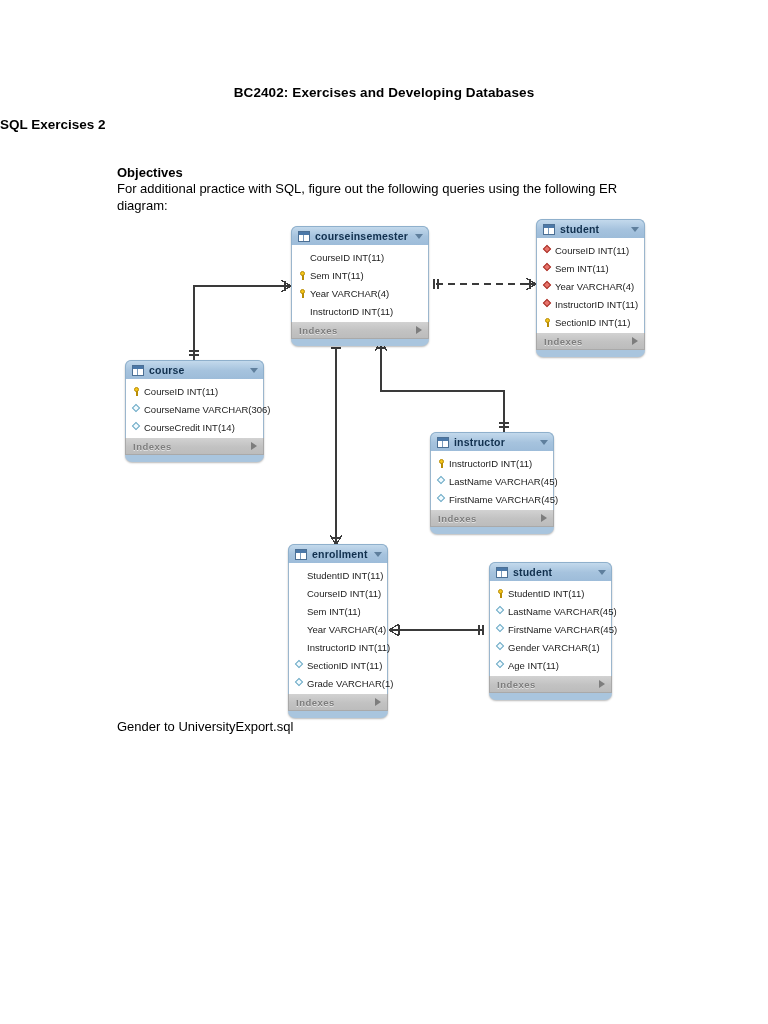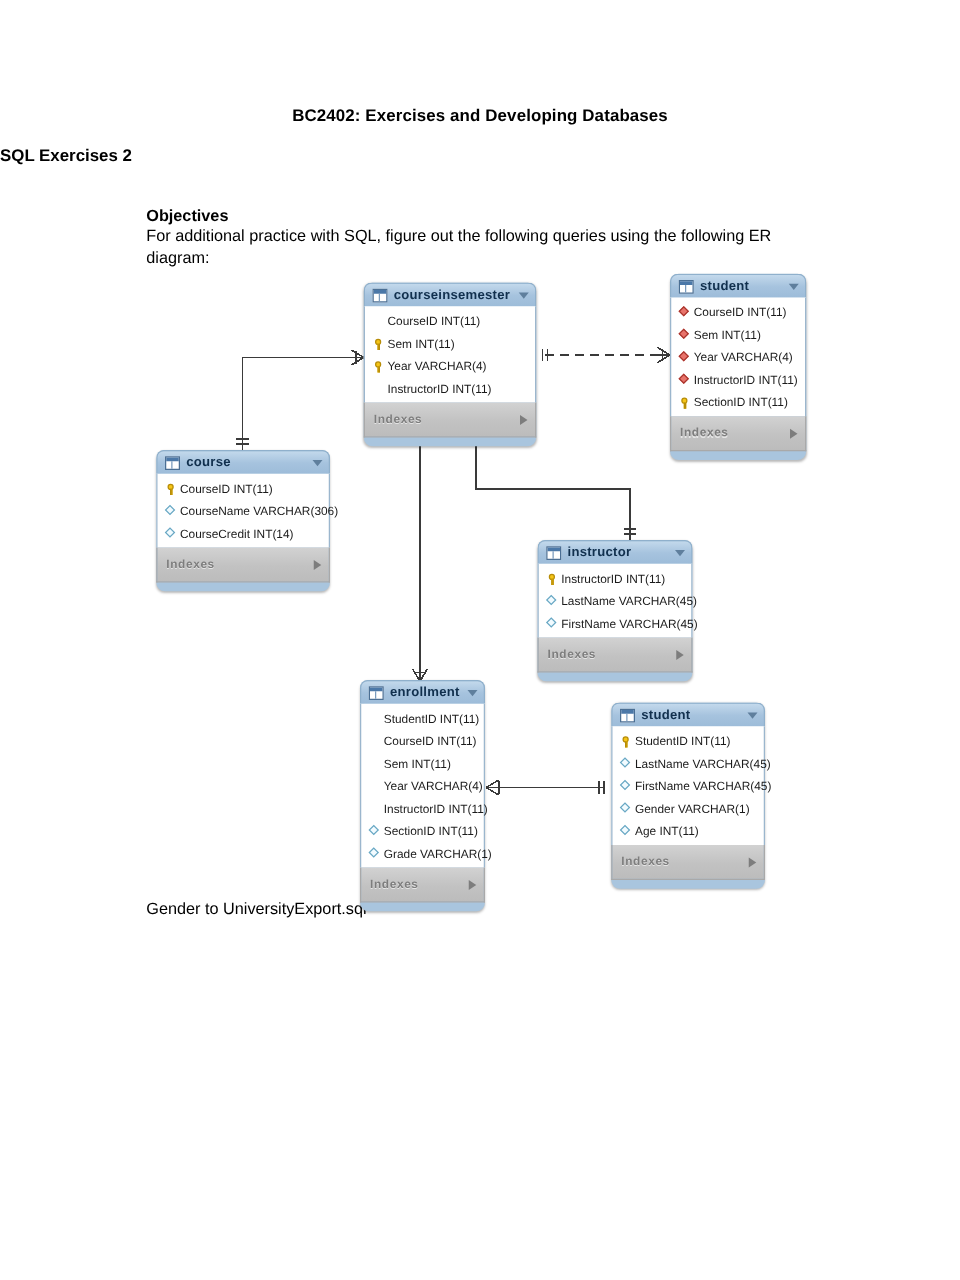--- a/index.html
+++ b/index.html
@@ -189,21 +189,21 @@
     width: 6px; height: 6px;
     background: #f2fbff;
     border: 1px solid #69a8c4;
     transform: rotate(45deg);
     box-sizing: border-box;
   }
   
   .ico-none::before { content: none; }
 
   .er-indexes {
-    height: 28px;
+    height: 17px;
     display: flex;
     align-items: center;
     padding: 0 6px 0 7px;
     background: linear-gradient(to bottom, #d2d2d2 0%, #c2c2c2 55%, #bcbcbc 100%);
     border: 1px solid #a9a9a9;
     border-top: none;
     box-sizing: border-box;
   }
   .idx-label {
     font-size: 9.5px;

